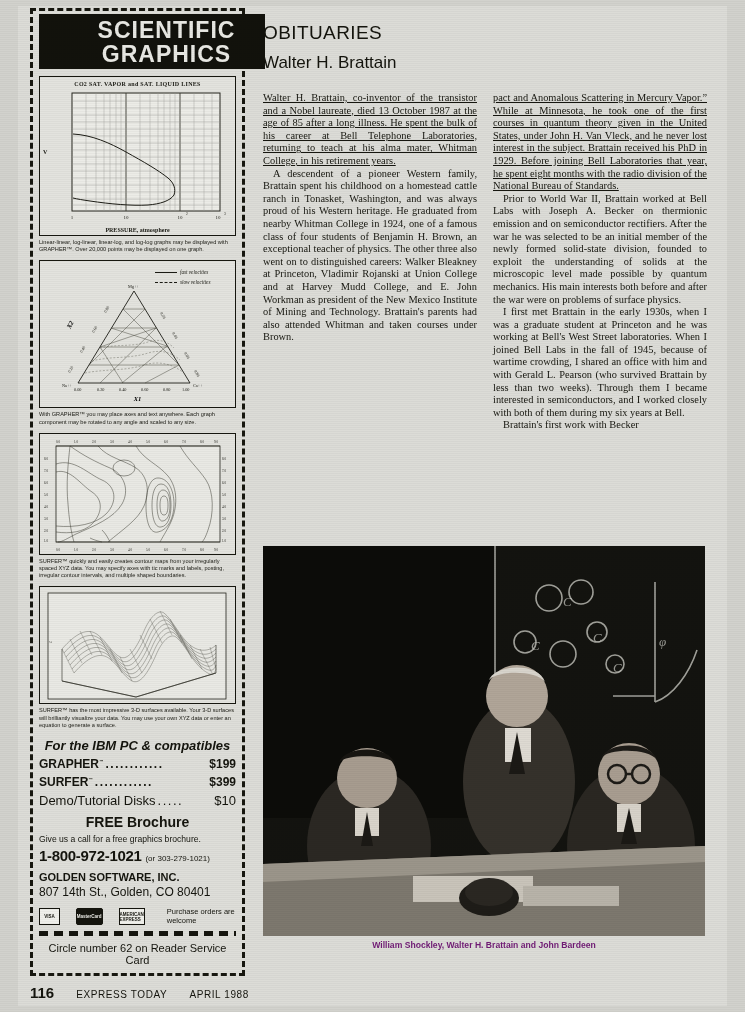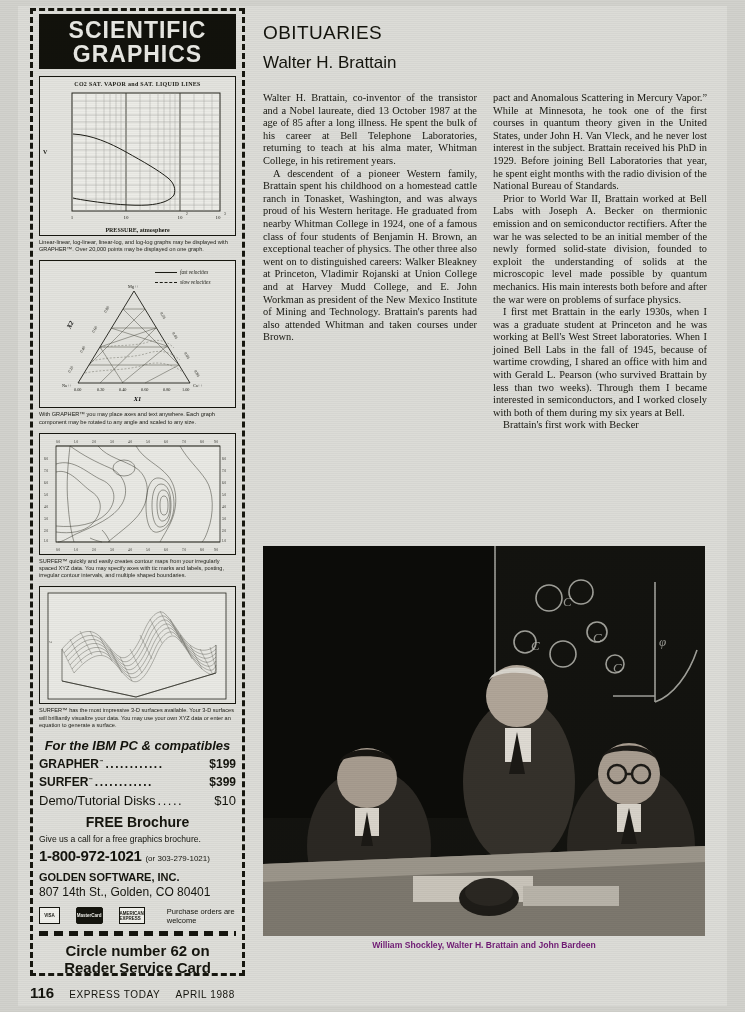--- a/index.html
+++ b/index.html
@@ -27,20 +27,21 @@
   .ad-dashes{
     position:absolute;left:0;top:0;width:215px;height:968px;
     border:3px dashed #17170f;
     box-sizing:border-box;
   }
   .ad-inner{position:absolute;left:9px;top:6px;width:197px;height:956px;}
   .ad-banner{
     width:197px;height:55px;background:#12120c;
     display:flex;flex-direction:column;align-items:center;justify-content:center;
     font-family:"Liberation Sans", sans-serif;
+    padding-left:29px;
   }
   .ad-banner span{
     color:#e8e8e3;font-weight:bold;font-size:23px;letter-spacing:1px;
     line-height:24px;text-align:center;
   }
   .figbox{
     margin-top:7px;background:#e3e3de;border:1px solid #17170f;
     position:relative;box-sizing:border-box;
   }
   .figcap{
@@ -106,77 +107,77 @@
   }
   .phone small{font-size:8px;font-weight:normal;letter-spacing:0;}
   .company{
     font-family:"Liberation Sans", sans-serif;
     font-weight:bold;font-size:11px;margin-top:7px;color:#15150e;
   }
   .address{
     font-family:"Liberation Sans", sans-serif;
     font-size:12px;margin-top:2px;color:#15150e;
   }
-  .cards{display:flex;align-items:flex-start;gap:16px;margin-top:8px;}
+  .cards{display:flex;align-items:flex-end;gap:16px;margin-top:8px;}
   .card{
     width:27px;height:15px;border:1px solid #15150e;background:#f0f0eb;
     display:flex;align-items:center;justify-content:center;
     font-family:"Liberation Sans", sans-serif;font-size:4.5px;font-weight:bold;color:#15150e;
   }
   .card.dark{background:#15150e;color:#f0f0eb;border-radius:2px;}
   .po{
     font-family:"Liberation Sans", sans-serif;font-size:7.5px;color:#15150e;margin-left:6px;
   }
   .dashline{
     margin-top:6px;height:5px;
     background:repeating-linear-gradient(to right,#15150e 0 9px,transparent 9px 15px);
   }
   .circlenum{
     font-family:"Liberation Sans", sans-serif;
-    font-weight:bold;font-size:15px;text-align:center;margin-top:6px;color:#15150e;
+    font-weight:normal;font-size:11px;text-align:center;margin-top:6px;color:#15150e;
   }
   
   #article{position:absolute;left:263px;top:22px;width:444px;}
   .sectionhead{
     font-family:"Liberation Sans", sans-serif;
     font-size:19px;letter-spacing:.4px;color:#14140d;margin:0 0 9px 0;font-weight:normal;
   }
   .obitname{
     font-family:"Liberation Sans", sans-serif;
     font-size:17px;color:#14140d;margin:0 0 19px 0;font-weight:normal;
   }
   .cols{display:flex;gap:16px;}
   .col{width:214px;}
   .col p{
     margin:0;font-size:10.4px;line-height:12.6px;
     text-align:justify;color:#16160f;
     font-family:"Liberation Serif", serif;
     text-indent:10px;hyphens:auto;
   }
-  .col p.first{text-indent:0;}
+  .col p.first{text-indent:0;text-decoration:underline;}
   
   #photo{
     position:absolute;left:263px;top:546px;width:442px;height:390px;
     background:#11110d;overflow:hidden;
   }
   #photo .board{
     position:absolute;left:0;top:0;width:228px;height:268px;background:#0b0b08;
   }
   .chalk{position:absolute;color:#d6d6cf;font-family:"Liberation Serif",serif;opacity:.82;}
   .photocap{
     position:absolute;left:263px;top:940px;width:442px;
     font-family:"Liberation Sans", sans-serif;
     text-align:center;color:#701a75;
   }
   .photocap .l1{font-size:8.6px;font-weight:bold;}
   .photocap .l2{font-size:8.2px;margin-top:2px;}
   
   #footer{
     position:absolute;left:30px;top:984px;width:300px;
-    display:flex;align-items:baseline;gap:15px;
+    display:flex;align-items:baseline;gap:22px;
     font-family:"Liberation Sans", sans-serif;color:#15150e;
   }
   #footer .pg{font-size:15px;font-weight:bold;}
   #footer .mag{font-size:10px;letter-spacing:.6px;}
   #footer .dt{font-size:10px;letter-spacing:.6px;}
   .noise{
     position:absolute;left:0;top:0;width:745px;height:1012px;
     pointer-events:none;opacity:.12;
     background-image:repeating-linear-gradient(0deg,rgba(0,0,0,.25) 0 1px,transparent 1px 2px);
   }

